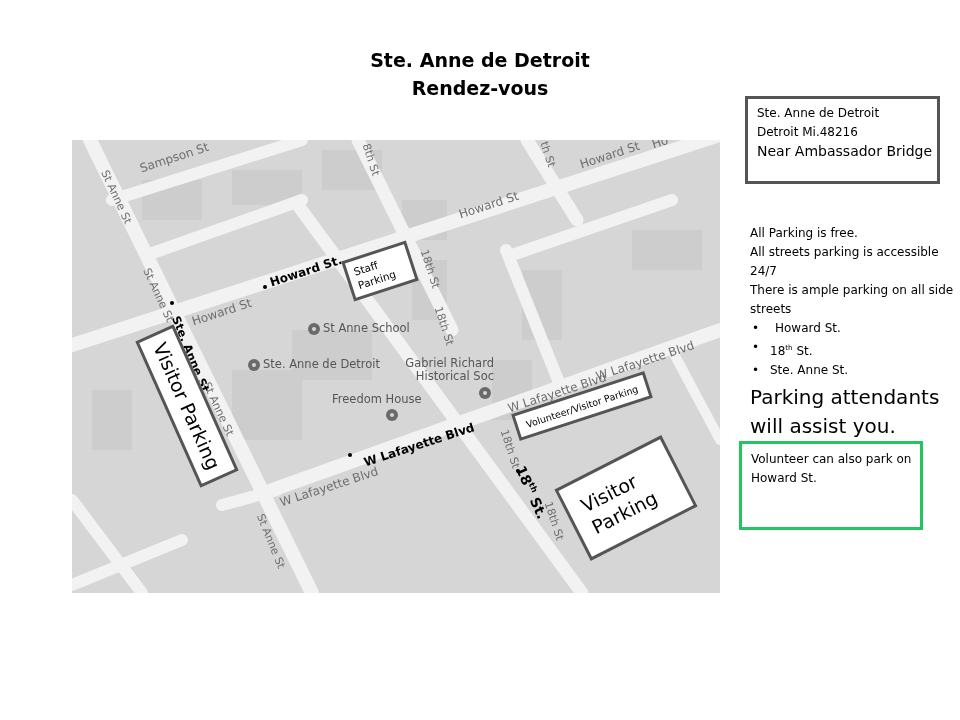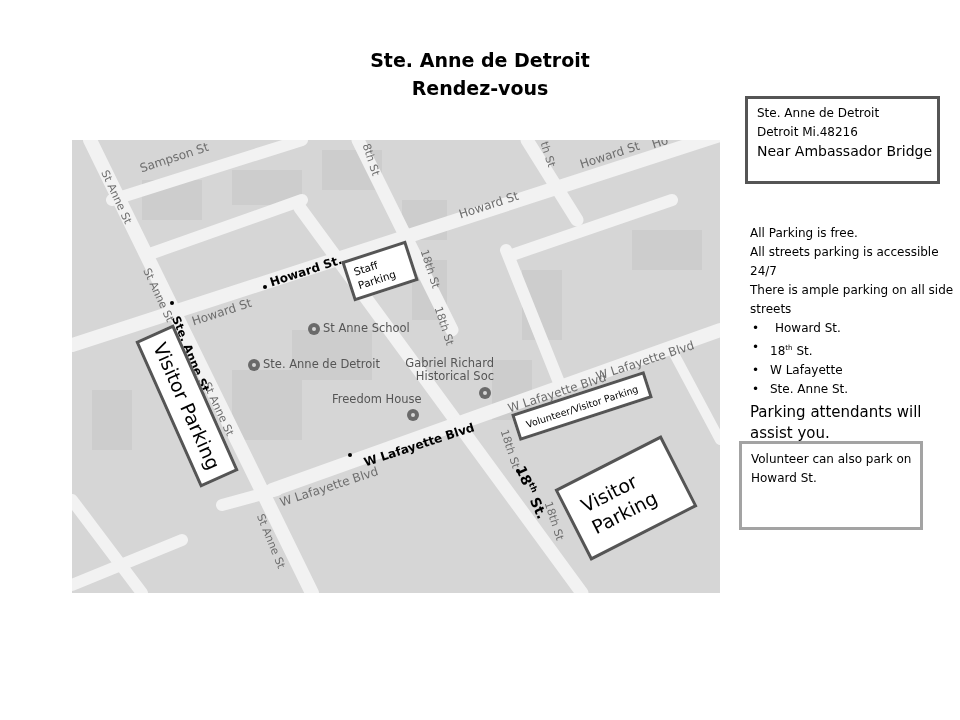--- a/index.html
+++ b/index.html
@@ -14,22 +14,22 @@
   .poi-icon::after { content:""; position:absolute; left:4px; top:4px; width:4px; height:4px; border-radius:50%; background:#d6d6d6; }
   .pbox { position:absolute; background:#fff; border:3px solid #555; box-sizing:border-box; display:flex; align-items:center; justify-content:center; font-family:"DejaVu Sans", sans-serif; color:#000; transform-origin:center center; white-space:nowrap; }
   .dot { position:absolute; width:4px; height:4px; border-radius:50%; background:#000; }
   .infobox { position:absolute; left:745px; top:96px; width:195px; height:88px; border:3px solid #555; box-sizing:border-box; padding:5px 0 0 9px; font-family:"DejaVu Sans", sans-serif; font-size:12px; line-height:19px; }
   .infobox .l2 { padding-left:4px; }
   .infobox .note { font-size:14px; }
   .notes { position:absolute; left:750px; top:184px; width:210px; font-family:"DejaVu Sans", sans-serif; font-size:12px; line-height:19px;margin-top:40px; }
   .notes ul { margin:0; padding:0; list-style:none; }
   .notes li { position:relative; padding-left:20px; }
   .notes li::before { content:"•"; position:absolute; left:2px; }
-  .notes .big { font-size:15px; line-height:21px; margin-top:3px; }
-  .volbox { position:absolute; left:739px; top:441px; width:184px; height:89px; border:3px solid #a3a3a3; box-sizing:border-box; padding:6px 0 0 9px; font-family:"DejaVu Sans", sans-serif; font-size:12px; line-height:19px; }
+  .notes .big { font-size:20px; line-height:29px; margin-top:3px; }
+  .volbox { position:absolute; left:739px; top:441px; width:184px; height:89px; border:3px solid #22c55e; box-sizing:border-box; padding:6px 0 0 9px; font-family:"DejaVu Sans", sans-serif; font-size:12px; line-height:19px; }
   sup { font-size:0.6em; }
 </style>
 </head>
 <body>
 
 <div class="title">
   <div>Ste. Anne de Detroit</div>
   <div>Rendez-vous</div>
 </div>
 
@@ -101,21 +101,21 @@
   <span class="poi" style="left:236px;top:181px;">
     <span class="poi-icon"></span><span>St Anne School</span>
   </span>
   <span class="poi" style="left:176px;top:217px;">
     <span class="poi-icon"></span><span>Ste. Anne de Detroit</span>
   </span>
   <span class="poi" style="left:332px;top:217px;width:90px;white-space:normal;text-align:right;line-height:13px;">
     <span>Gabriel Richard Historical Soc</span><br>
     <span class="poi-icon" style="margin-top:4px;"></span>
   </span>
-  <span class="poi" style="left:260px;top:252px;text-align:right;line-height:14px;">
+  <span class="poi" style="left:260px;top:252px;text-align:center;line-height:14px;">
     <span>Freedom House</span><br>
     <span class="poi-icon" style="margin-left:34px;margin-top:2px;"></span>
   </span>
 
   <span class="dot" style="left:98px;top:161px;"></span>
   <span class="dot" style="left:191px;top:145px;"></span>
   <span class="bold-lbl" style="left:196px;top:136px;transform:rotate(-18deg);">Howard St.</span>
   <span class="bold-lbl" style="left:110px;top:174px;transform:rotate(68deg);font-size:11.5px;">Ste. Anne St.</span>
   <span class="dot" style="left:276px;top:313px;"></span>
   <span class="bold-lbl" style="left:290px;top:316px;transform:rotate(-18deg);">W  Lafayette  Blvd</span>
@@ -137,21 +137,20 @@
   <div class="note">Near Ambassador Bridge</div>
 </div>
 
 <div class="notes">
   <div>All Parking is free.</div>
   <div>All streets parking is accessible 24/7</div>
   <div>There is ample parking on all side streets</div>
   <ul>
     <li><span style="padding-left:5px">Howard St.</span></li>
     <li><span>18</span><sup>th</sup><span> St.</span></li>
-    <li><span>W  Lafayette</span></li>
     <li><span>Ste. Anne St.</span></li>
   </ul>
   <div class="big">Parking attendants will  assist you.</div>
 </div>
 
 <div class="volbox">
   <div>Volunteer can also park on Howard St.</div>
 </div>
 
 </body></html>

